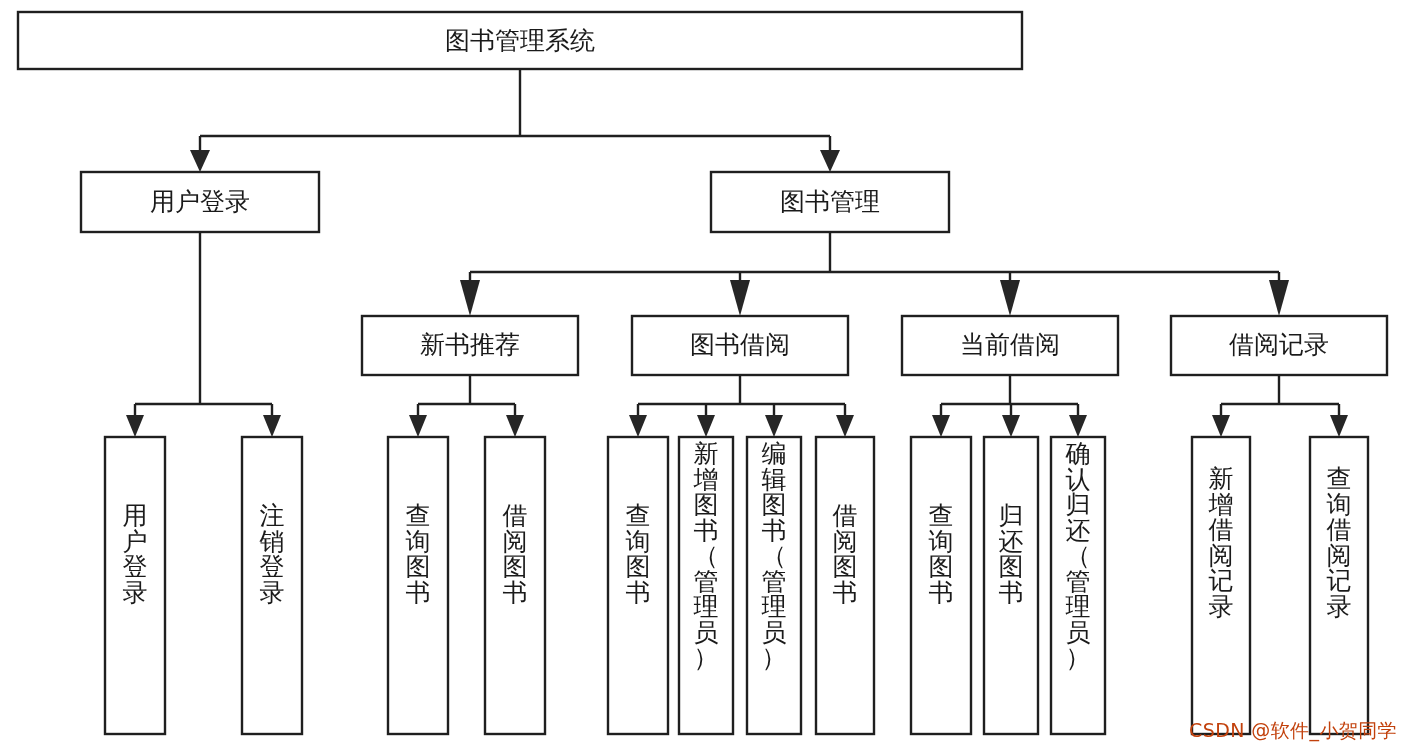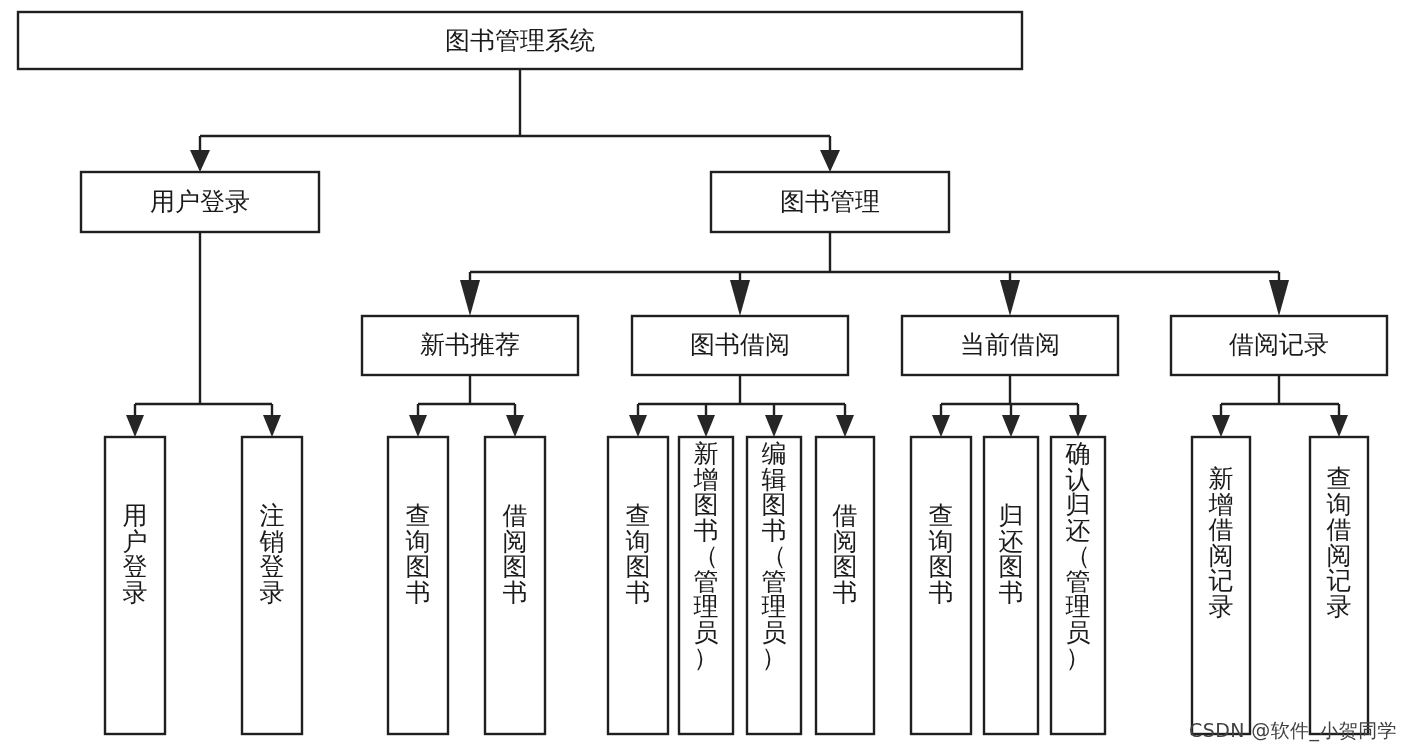--- a/index.html
+++ b/index.html
@@ -53,21 +53,21 @@
     font-family: "DejaVu Sans", "Liberation Sans", sans-serif;
     font-size: 25px;
     text-anchor: middle;
   }
   .watermark {
     position: absolute;
     right: 8px;
     bottom: 3px;
     font-family: "DejaVu Sans", "Liberation Sans", sans-serif;
     font-size: 19px;
-    color: #404040;
+    color: #c2410c;
     letter-spacing: 0.4px;
     white-space: nowrap;
     user-select: none;
   }
 </style>
 </head>
 <body>
 
 <div id="stage">
   <svg id="diagram-svg" viewBox="0 0 1405 747">

